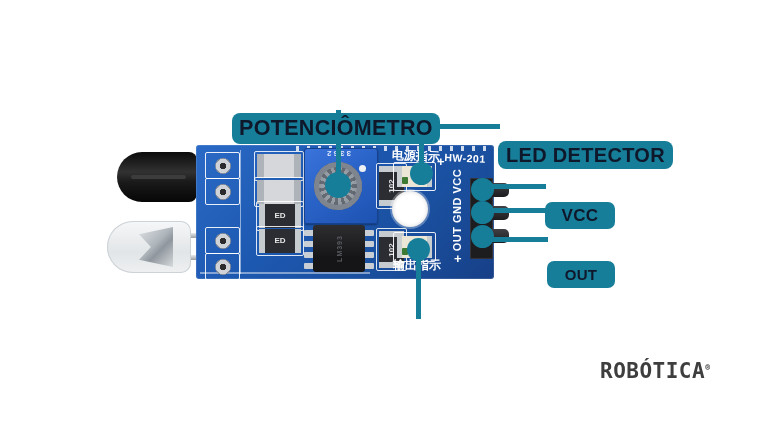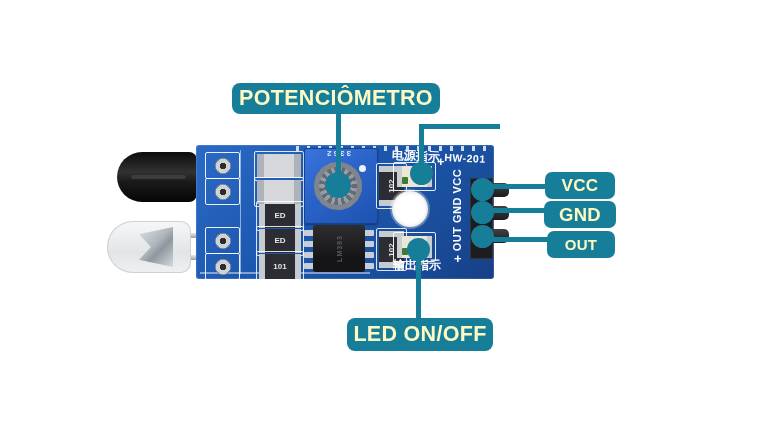--- a/index.html
+++ b/index.html
@@ -87,22 +87,22 @@
   .led-white-reflector{position:absolute;left:32px;top:6px;width:34px;height:40px;
     background:linear-gradient(135deg,#dfe2e5 0%,#aeb5bb 45%,#8f969d 60%,#d6dadd 100%);
     clip-path:polygon(0 18%,100% 0,100% 100%,0 82%,35% 50%);}
   .lead{position:absolute;height:5px;background:linear-gradient(180deg,#e7e9ea,#9aa0a5);border-radius:2px;}
   .lb1{left:185px;top:158px;width:38px;} .lb2{left:185px;top:184px;width:38px;}
   .lw1{left:183px;top:233px;width:40px;} .lw2{left:183px;top:255px;width:40px;}
 
   
   .aline{position:absolute;background:var(--teal);z-index:5;}
   .adot{position:absolute;border-radius:50%;background:var(--teal);z-index:6;}
-  .lbl{position:absolute;background:var(--teal);color:#fef9c3;display:flex;align-items:center;justify-content:center;
-    border-radius:8px;font-weight:bold;z-index:7;letter-spacing:.3px;}
+  .lbl{position:absolute;background:var(--teal);color:#0f172a;display:flex;align-items:center;justify-content:center;
+    border-radius:8px;font-weight:bold;z-index:7;letter-spacing:.3px;margin-top:30px;}
   .l-pot{left:232px;top:83px;width:208px;height:31px;font-size:21.5px;}
   .l-det{left:498px;top:111px;width:175px;height:28px;font-size:20px;}
   .l-vcc{left:545px;top:172px;width:70px;height:27px;font-size:17px;border-radius:7px;}
   .l-gnd{left:544px;top:201px;width:72px;height:27px;font-size:18.5px;border-radius:7px;}
   .l-out{left:547px;top:231px;width:68px;height:27px;font-size:15px;border-radius:7px;}
   .l-onoff{left:347px;top:318px;width:146px;height:33px;font-size:21.5px;}
 
   .ln-pot{left:336px;top:110px;width:5px;height:77px;}
   .d-pot{left:325px;top:172px;width:26px;height:26px;}
   .ln-det-h{left:419px;top:124px;width:81px;height:5px;}
@@ -159,23 +159,20 @@
       </div>
     <div class="smdbox s2">
         <div class="smd-light"></div>
       </div>
     <div class="smdbox s3">
         <div class="smd-dark">ED</div>
       </div>
     <div class="smdbox s4">
         <div class="smd-dark">ED</div>
       </div>
-    <div class="smdbox s5">
-        <div class="smd-dark">101</div>
-      </div>
 
     <div class="pot"></div>
     <div class="pot-marking">3362</div>
     <div class="pot-dial"></div>
     <div class="pot-screwdot"></div>
 
     <div class="smdbox rv r102a">
         <div class="smd-dark-v">
           <span>102</span>
         </div>
@@ -238,21 +235,21 @@
   <div class="adot d-gnd"></div>
   <div class="adot d-outpin"></div>
   <div class="aline ln-vcc"></div>
   <div class="aline ln-gnd"></div>
   <div class="aline ln-out"></div>
 
   <div class="aline ln-onoff"></div>
   <div class="adot d-onoff"></div>
 
   <div class="lbl l-pot">POTENCIÔMETRO</div>
+  <div class="lbl l-det">LED DETECTOR</div>
   <div class="lbl l-vcc">VCC</div>
-  <div class="lbl l-gnd">GND</div>
   <div class="lbl l-out">OUT</div>
-  <div class="lbl l-onoff">LED ON/OFF</div>
 
   <div class="logo">
+    <div class="logo-name"><span>ROBÓTICA</span><span class="logo-reg">®</span></div>
   </div>
 
 </div>
 
 </body></html>

